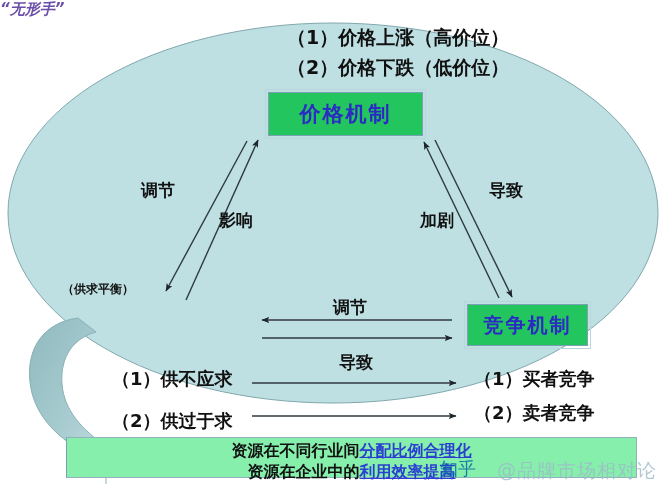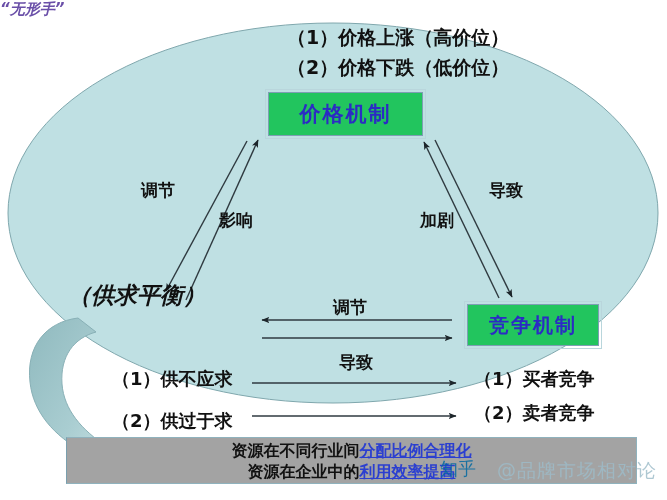--- a/index.html
+++ b/index.html
@@ -45,54 +45,54 @@
   }
   #price-box {
     left: 268px; top: 92px; width: 155px; height: 44px;
     font-size: 21px;
   }
   #supply-box {
     left: 83px; top: 305px; width: 168px; height: 41px;
     font-size: 20px;
   }
   #competition-box {
-    left: 467px; top: 304px; width: 132px; height: 42px;
+    left: 467px; top: 304px; width: 121px; height: 42px;
     font-size: 20px;
   }
   #top-line-1 { left: 287px; top: 27px; font-size: 19px; }
   #top-line-2 { left: 287px; top: 57px; font-size: 19px; }
 
   #lbl-tiaojie-left { left: 141px; top: 181px; font-size: 17px; }
   #lbl-yingxiang    { left: 219px; top: 211px; font-size: 17px; }
   #lbl-jiaju        { left: 420px; top: 211px; font-size: 17px; }
   #lbl-daozhi-right { left: 489px; top: 181px; font-size: 17px; }
 
-  #lbl-balance { left: 68px; top: 283px; font-size: 23px; font-style: italic; }
+  #lbl-balance { left: 62px; top: 283px; font-size: 12px; }
 
   #lbl-tiaojie-mid { left: 333px; top: 298px; font-size: 17px; }
   #lbl-daozhi-mid  { left: 339px; top: 353px; font-size: 17px; }
 
   #sd-item-1 { left: 112px; top: 369px; font-size: 18px; }
   #sd-item-2 { left: 112px; top: 403px; font-size: 18px; margin-top: 8px; }
   #cp-item-1 { left: 474px; top: 369px; font-size: 18px; }
   #cp-item-2 { left: 474px; top: 403px; font-size: 18px; }
 
   #hand-label {
     left: 21px; top: 372px;
     font-size: 15px;
     color: #6a4fa8;
     font-style: italic;
     font-weight: bold;
   }
 
   #banner {
     position: absolute;
-    left: 66px; top: 437px; width: 571px; height: 47px;
+    left: 66px; top: 437px; width: 571px; height: 41px;
     box-sizing: border-box;
-    background: #a3a3a3;
+    background: #86efac;
     border: 1px solid #8fb2bd;
     border-left: 1px solid #7a9fae;
   }
   .banner-row {
     position: absolute;
     left: 0; right: 0;
     text-align: center;
     font-size: 16px;
     font-weight: bold;
     color: #111111;

